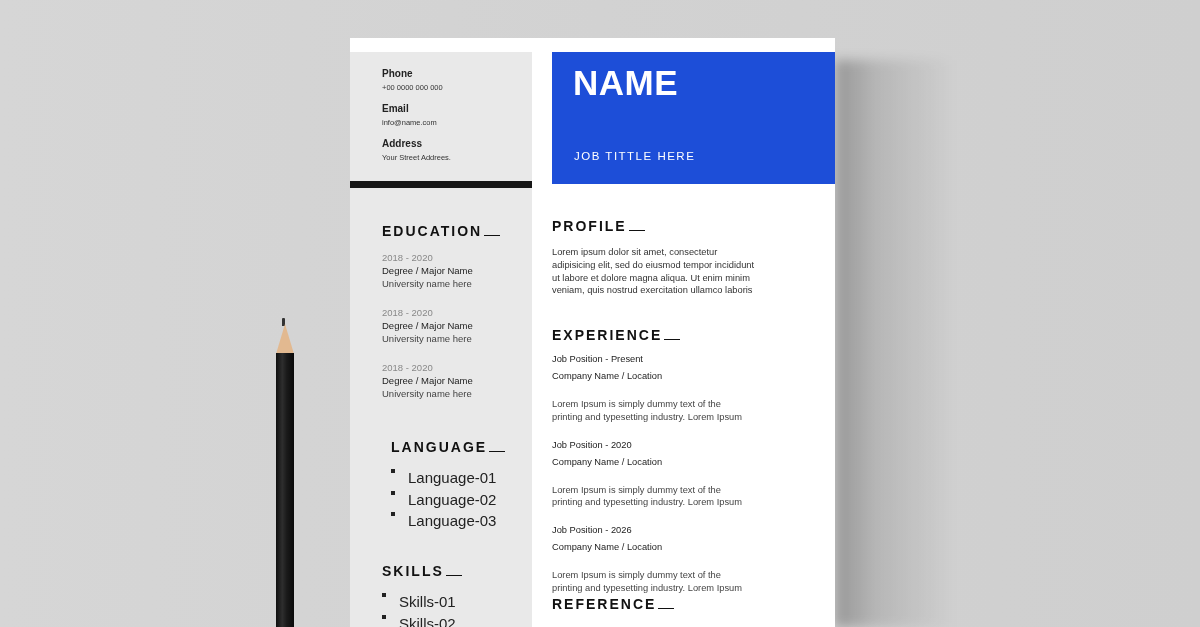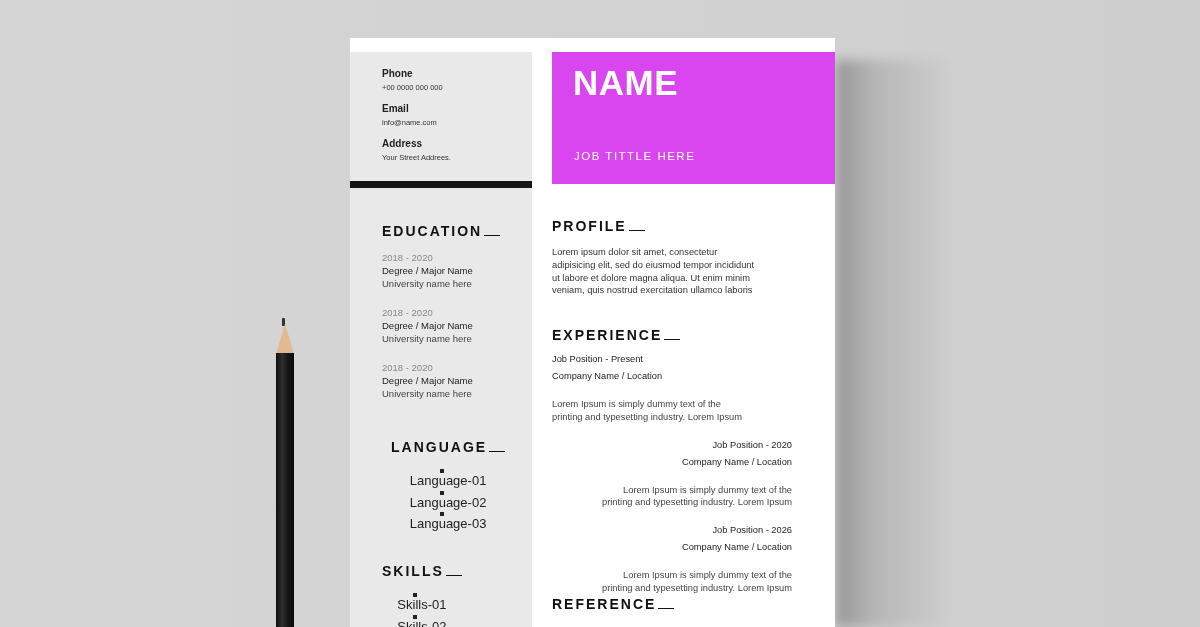--- a/index.html
+++ b/index.html
@@ -35,34 +35,34 @@
   .sec-title .dash { display: inline-block; width: 16px; height: 1.5px; background: #111; margin-left: 2px; margin-bottom: 3px; }
   .edu { position: absolute; left: 32px; top: 171px; }
   .edu-item { margin-top: 12px; }
   .edu-item .years { font-size: 9.5px; color: #888; line-height: 13px; }
   .edu-item .degree { font-size: 9.5px; color: #222; line-height: 13px; }
   .edu-item .uni { font-size: 9.5px; color: #444; line-height: 13px; }
   .edu-item + .edu-item { margin-top: 16px; }
   .lang { position: absolute; left: 41px; top: 387px; }
   .skills { position: absolute; left: 32px; top: 511px; }
   .blist { list-style: none; margin-top: 14px; }
-  .blist li { display: flex; align-items: center; font-size: 13px; color: #222; height: 21.5px; flex-direction: column; }
+  .blist li { display: flex; align-items: flex-start; font-size: 15px; color: #222; height: 21.5px; }
   .blist .bullet { width: 4px; height: 4px; background: #222; margin-right: 13px; }
   .header {
     position: absolute; left: 202px; top: 14px; width: 283px; height: 132px;
-    background: #d946ef; color: #fff;
+    background: #1d4ed8; color: #fff;
   }
   .header .name { position: absolute; left: 21px; top: 12px; font-size: 35px; font-weight: bold; line-height: 38px; letter-spacing: 0.5px; }
   .header .job { position: absolute; left: 22px; top: 98px; font-size: 11.5px; letter-spacing: 1.5px; }
   .right { position: absolute; left: 202px; }
   .profile { top: 180px; }
   .profile p { font-size: 9.3px; color: #333; line-height: 12.8px; margin-top: 12px; width: 245px; }
   .exp { top: 289px; }
   .exp-item { margin-top: 10px; }
-  .exp-item + .exp-item { margin-top: 15px; text-align: right; }
+  .exp-item + .exp-item { margin-top: 15px; }
   .exp-item .pos { font-size: 9.3px; color: #222; line-height: 13px; }
   .exp-item .comp { font-size: 9.3px; color: #222; line-height: 13px; margin-top: 4px; }
   .exp-item .desc { font-size: 9.3px; color: #444; line-height: 12.8px; margin-top: 15px; width: 240px; }
   .ref { top: 558px; }
   .pencil { position: absolute; left: 276px; top: 318px; width: 18px; height: 320px; }
   .pencil .lead { position: absolute; left: 6px; top: 0; width: 3px; height: 8px; background: #333; border-radius: 1px 1px 0 0; }
   .pencil .wood {
     position: absolute; left: 0; top: 6px; width: 0; height: 0;
     border-left: 9px solid transparent; border-right: 9px solid transparent;
     border-bottom: 30px solid #e2b990;

